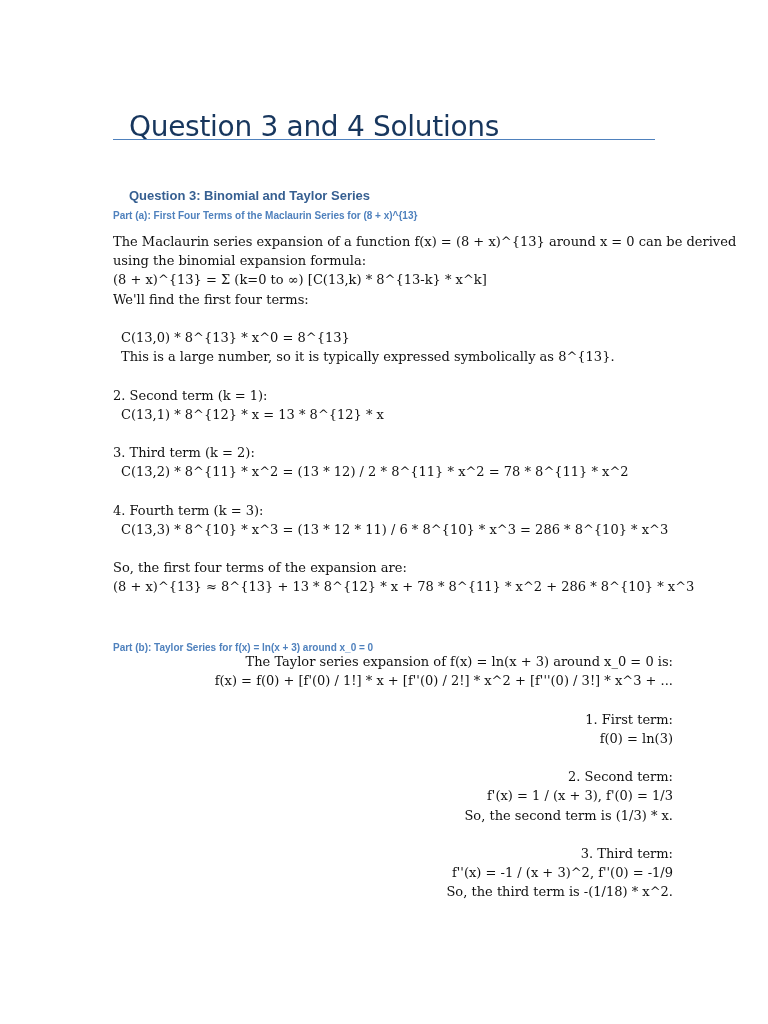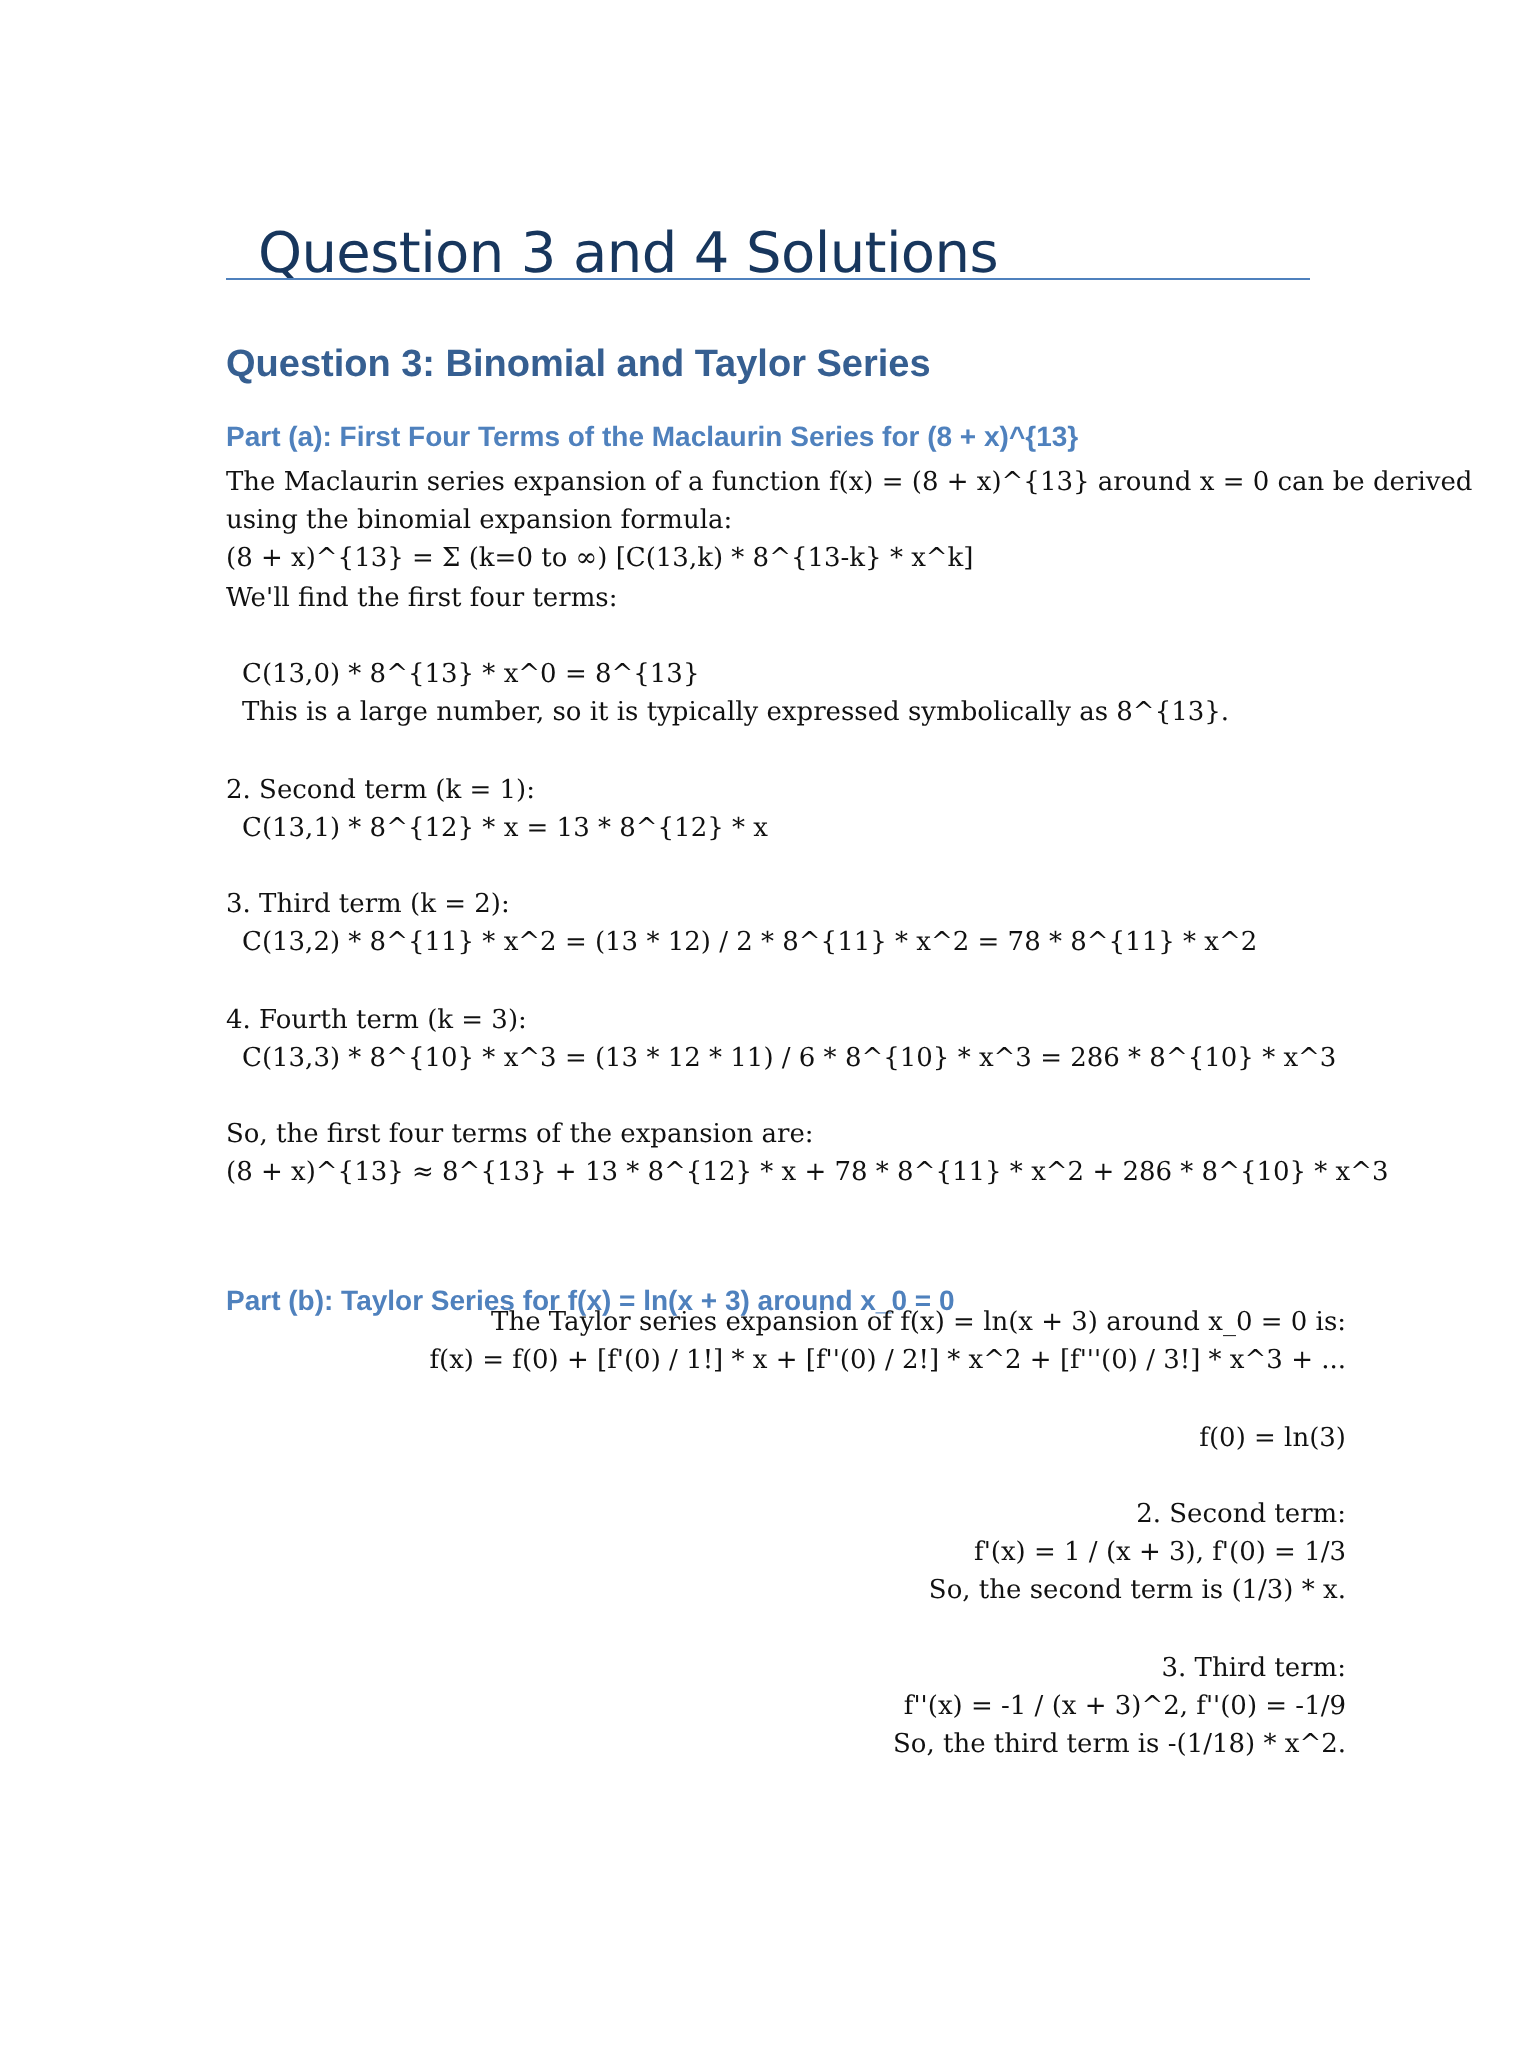--- a/index.html
+++ b/index.html
@@ -5,28 +5,28 @@
     html, body { margin: 0; padding: 0; background: #ffffff; }
     body { width: 768px; height: 1024px; position: relative; overflow: hidden; }
     .page { position: absolute; left: 113px; top: 0; width: 542px; }
     .title {
       position: absolute; left: 0; top: 94px; margin: 16px;
       font-family: "DejaVu Sans", sans-serif; font-weight: normal;
       font-size: 28px; color: #17365d; letter-spacing: -0.3px; white-space: nowrap;
     }
     .rule { position: absolute; left: 0; top: 139px; width: 542px; height: 1px; background: #4f81bd; }
     .h1 {
-      position: absolute; left: 0; top: 172px; margin: 0;
+      position: absolute; left: 0; top: 172px; margin: 16px;
       font-family: "Liberation Sans", sans-serif; font-weight: bold;
-      font-size: 19px; color: #365f91; white-space: nowrap;
+      font-size: 13px; color: #365f91; white-space: nowrap;
     }
     .h2 {
       position: absolute; left: 0; margin: 0;
       font-family: "Liberation Sans", sans-serif; font-weight: bold;
-      font-size: 14px; color: #4f81bd; white-space: nowrap;
+      font-size: 10px; color: #4f81bd; white-space: nowrap;
     }
     .body {
       position: absolute; left: 0; width: 560px;
       font-family: "DejaVu Serif", serif; font-size: 13px; line-height: 19.2px;
       color: #111111;
     }
     .line { white-space: pre; height: 19.2px; }
     .indent { padding-left: 8px; }
   </style>
 </head>
@@ -59,20 +59,21 @@
     <div class="line"></div>
     <div class="line">So, the first four terms of the expansion are:</div>
     <div class="line">(8 + x)^{13} ≈ 8^{13} + 13 * 8^{12} * x + 78 * 8^{11} * x^2 + 286 * 8^{10} * x^3</div>
   </div>
 
   <h3 class="h2" style="top:642px;">Part (b): Taylor Series for f(x) = ln(x + 3) around x_0 = 0</h3>
   <div class="body" style="top:652px;text-align:right;">
     <div class="line">The Taylor series expansion of f(x) = ln(x + 3) around x_0 = 0 is:</div>
     <div class="line">f(x) = f(0) + [f'(0) / 1!] * x + [f''(0) / 2!] * x^2 + [f'''(0) / 3!] * x^3 + ...</div>
     <div class="line"></div>
+    <div class="line">1. First term:</div>
     <div class="line indent">f(0) = ln(3)</div>
     <div class="line"></div>
     <div class="line">2. Second term:</div>
     <div class="line indent">f'(x) = 1 / (x + 3), f'(0) = 1/3</div>
     <div class="line indent">So, the second term is (1/3) * x.</div>
     <div class="line"></div>
     <div class="line">3. Third term:</div>
     <div class="line indent">f''(x) = -1 / (x + 3)^2, f''(0) = -1/9</div>
     <div class="line indent">So, the third term is -(1/18) * x^2.</div>
   </div>

